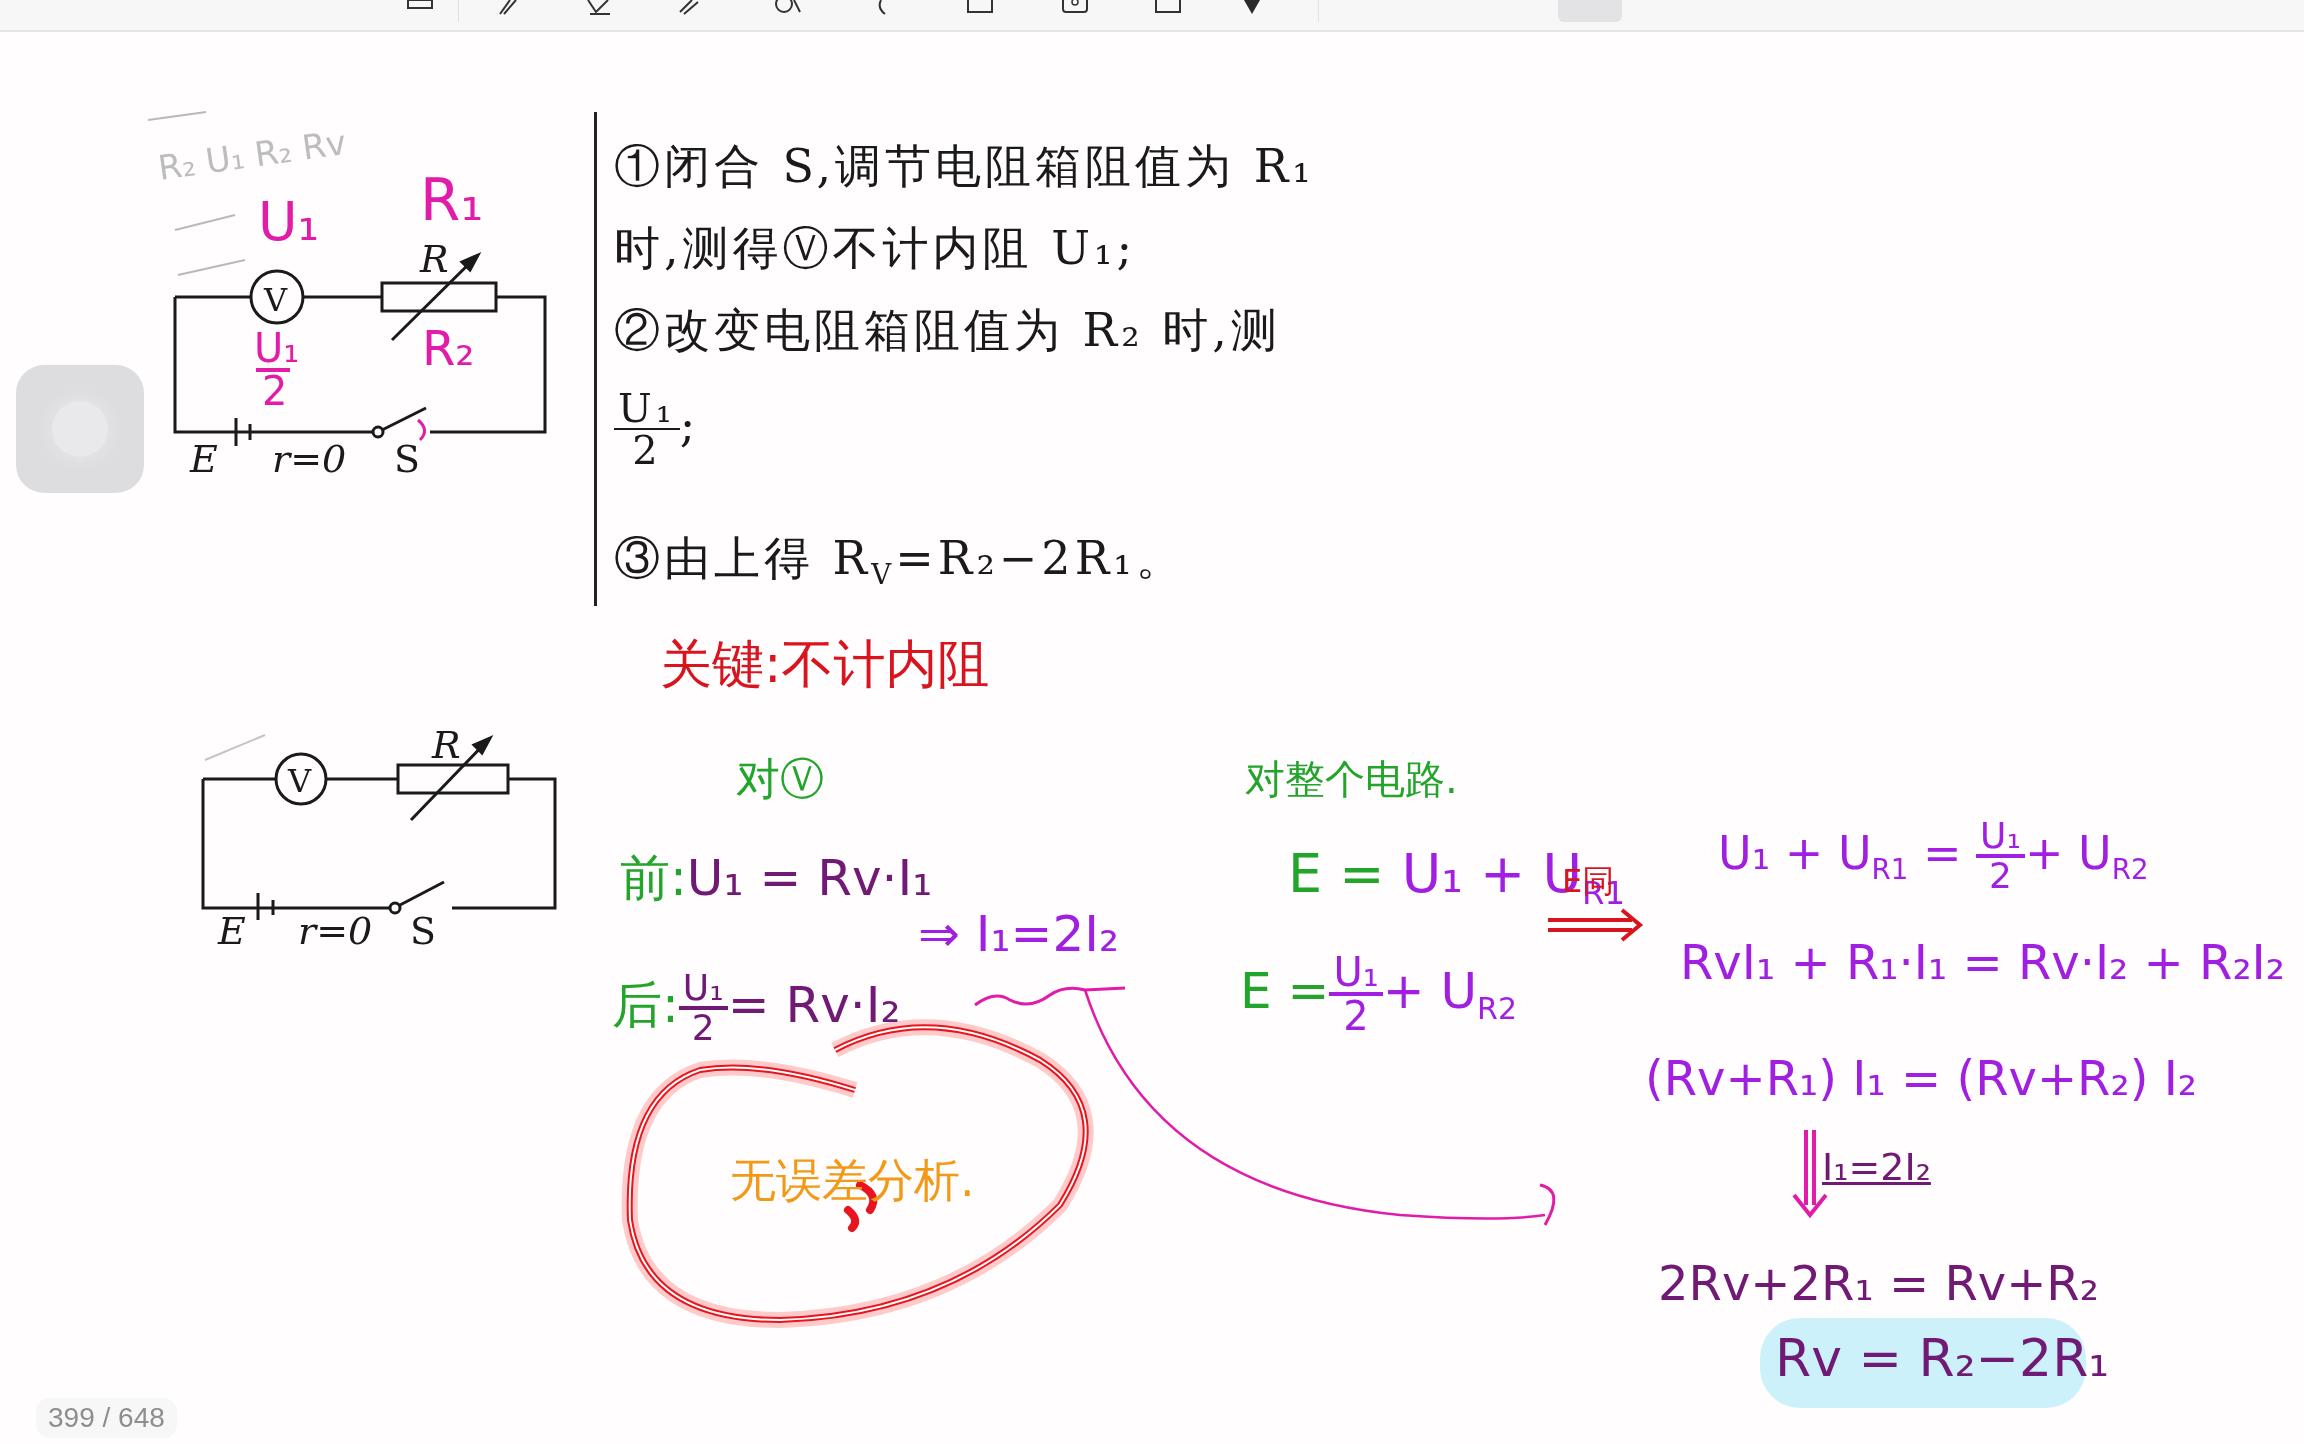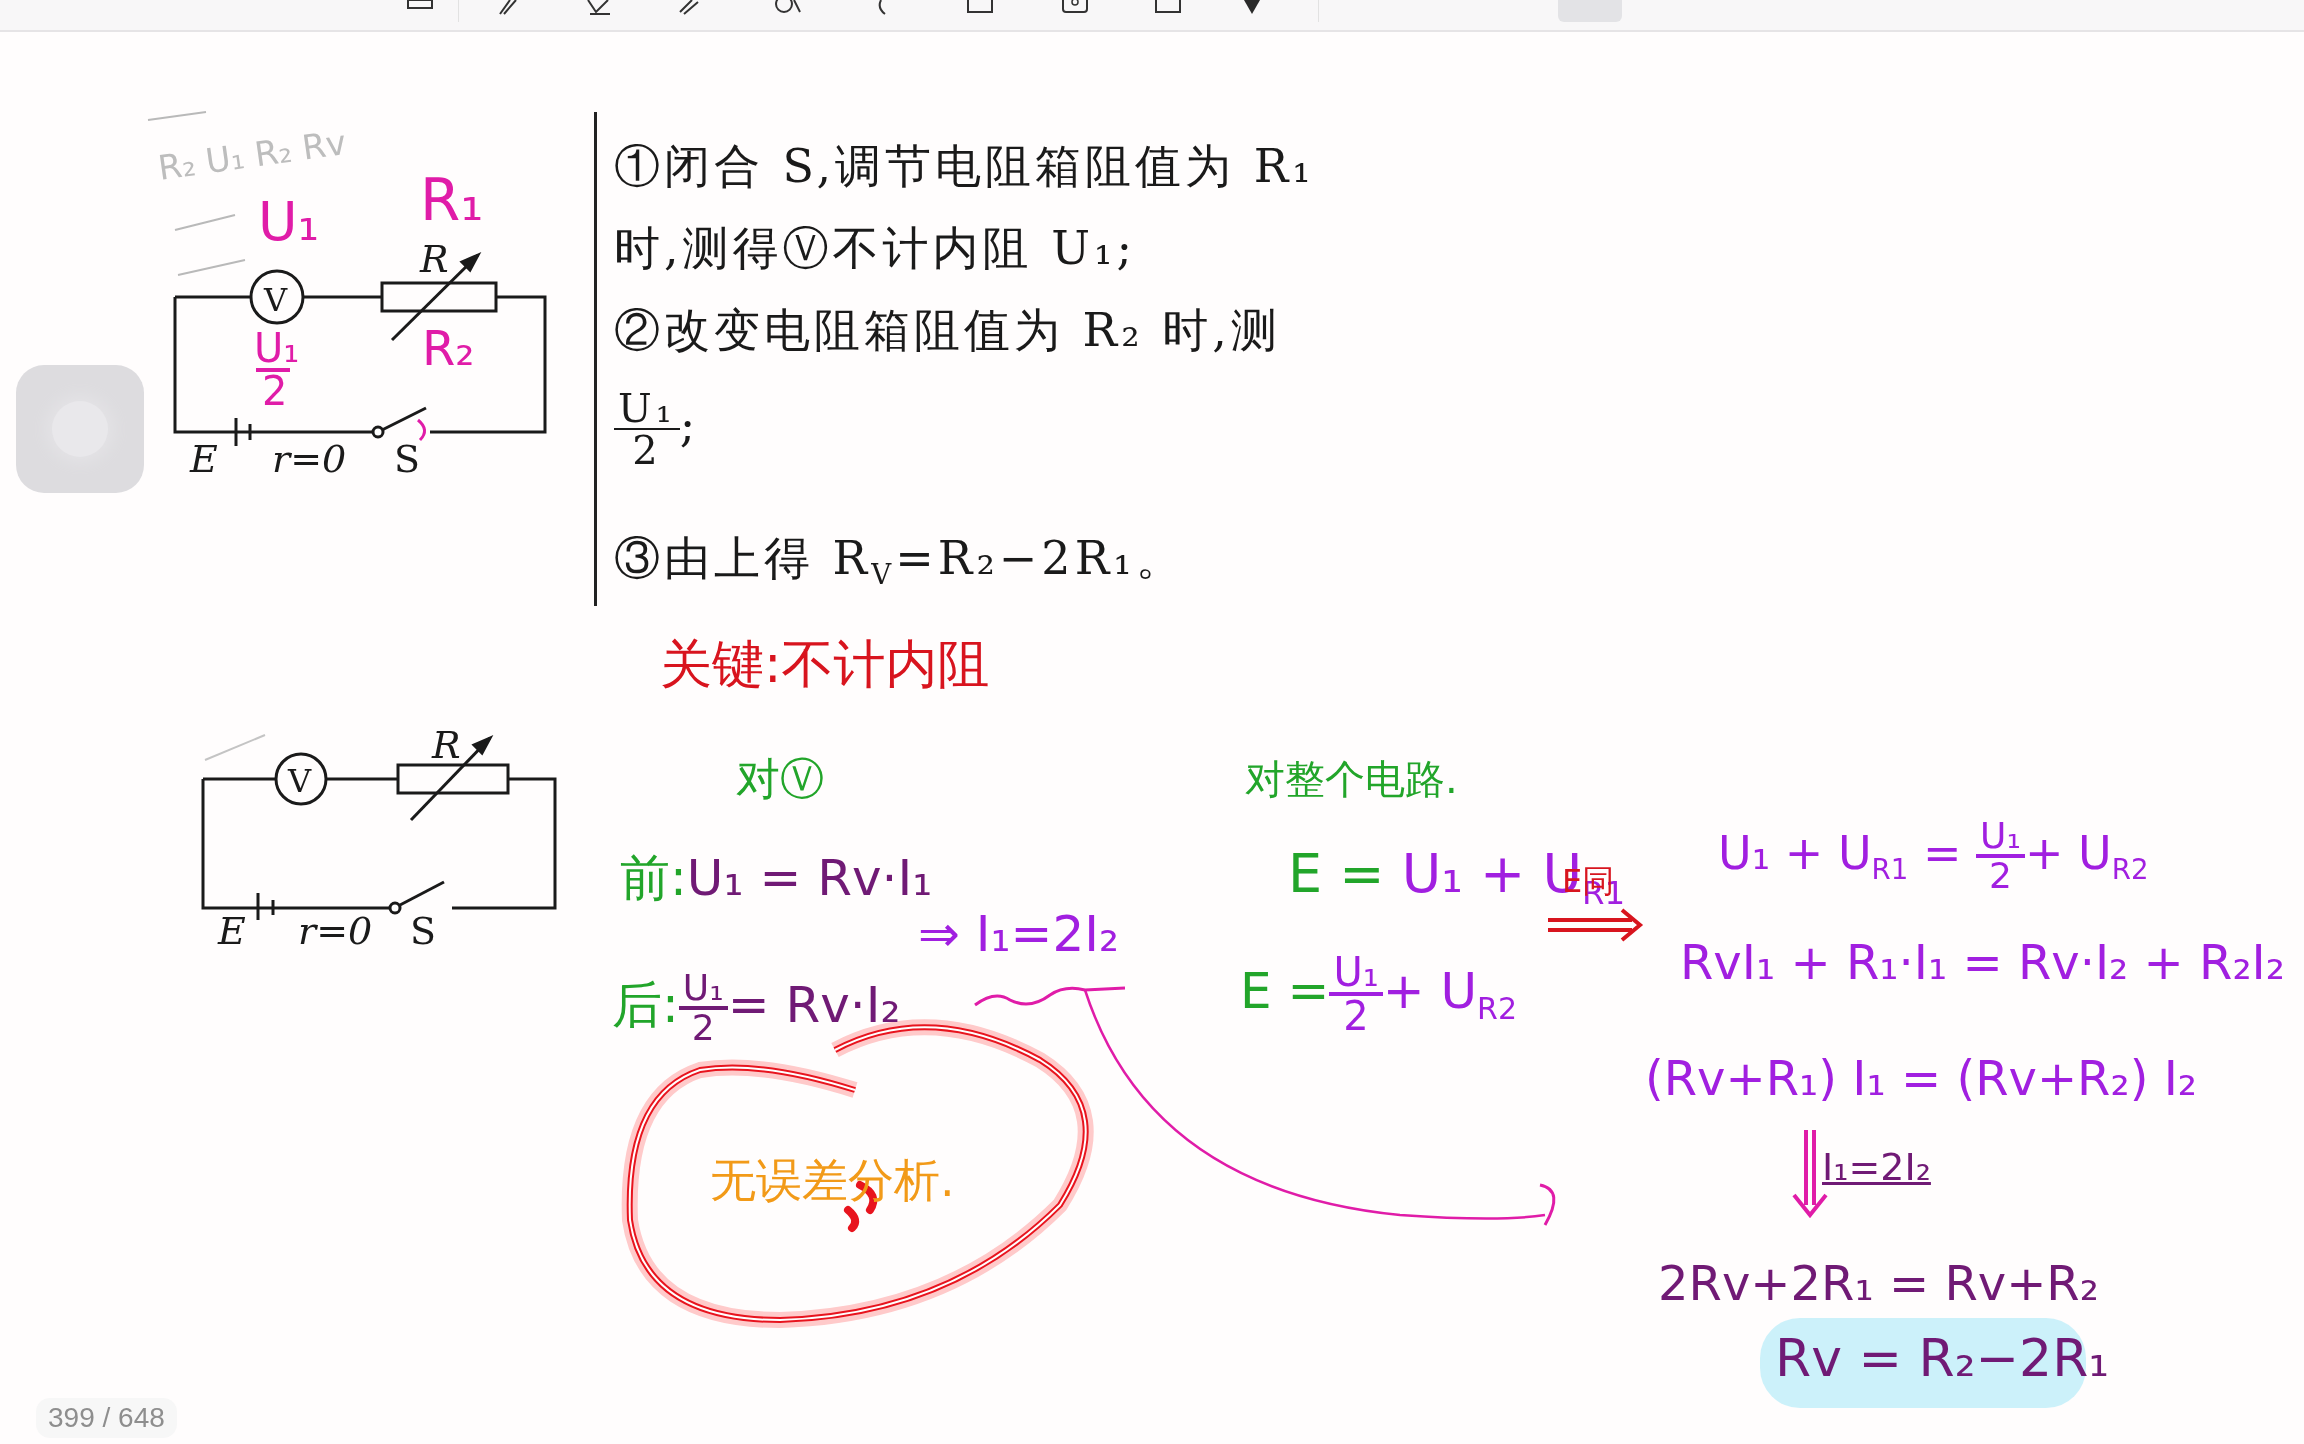--- a/index.html
+++ b/index.html
@@ -185,21 +185,21 @@
 <div class="hw" style="left:620px;top:845px;font-size:50px;">
   <span class="green">前:</span><span class="magenta">U₁ = Rv·I₁</span>
 </div>
 <div class="hw purple" style="left:918px;top:905px;font-size:50px;">⇒ I₁=2I₂</div>
 <div class="hw" style="left:612px;top:970px;font-size:50px;">
   <span class="green">后:</span><span class="frac magenta" style="font-size:36px;">
       <span class="num">U₁</span>
       <span>2</span>
     </span><span class="magenta">= Rv·I₂</span>
 </div>
-<div class="hw orange" style="left:710px;top:1150px;font-size:46px;">无误差分析.</div>
+<div class="hw orange" style="left:730px;top:1150px;font-size:46px;">无误差分析.</div>
 
 <div class="hw green" style="left:1245px;top:752px;font-size:40px;">对整个电路.</div>
 <div class="hw" style="left:1240px;top:842px;font-size:54px;margin-left:48px;">
   <span class="green">E =</span> <span class="purple">U₁ + U</span><sub class="purple">R1</sub>
 </div>
 <div class="hw" style="left:1240px;top:952px;font-size:50px;">
   <span class="green">E =</span><span class="frac purple" style="font-size:40px;">
       <span class="num">U₁</span>
       <span>2</span>
     </span><span class="purple">+ U</span><sub class="purple">R2</sub>

